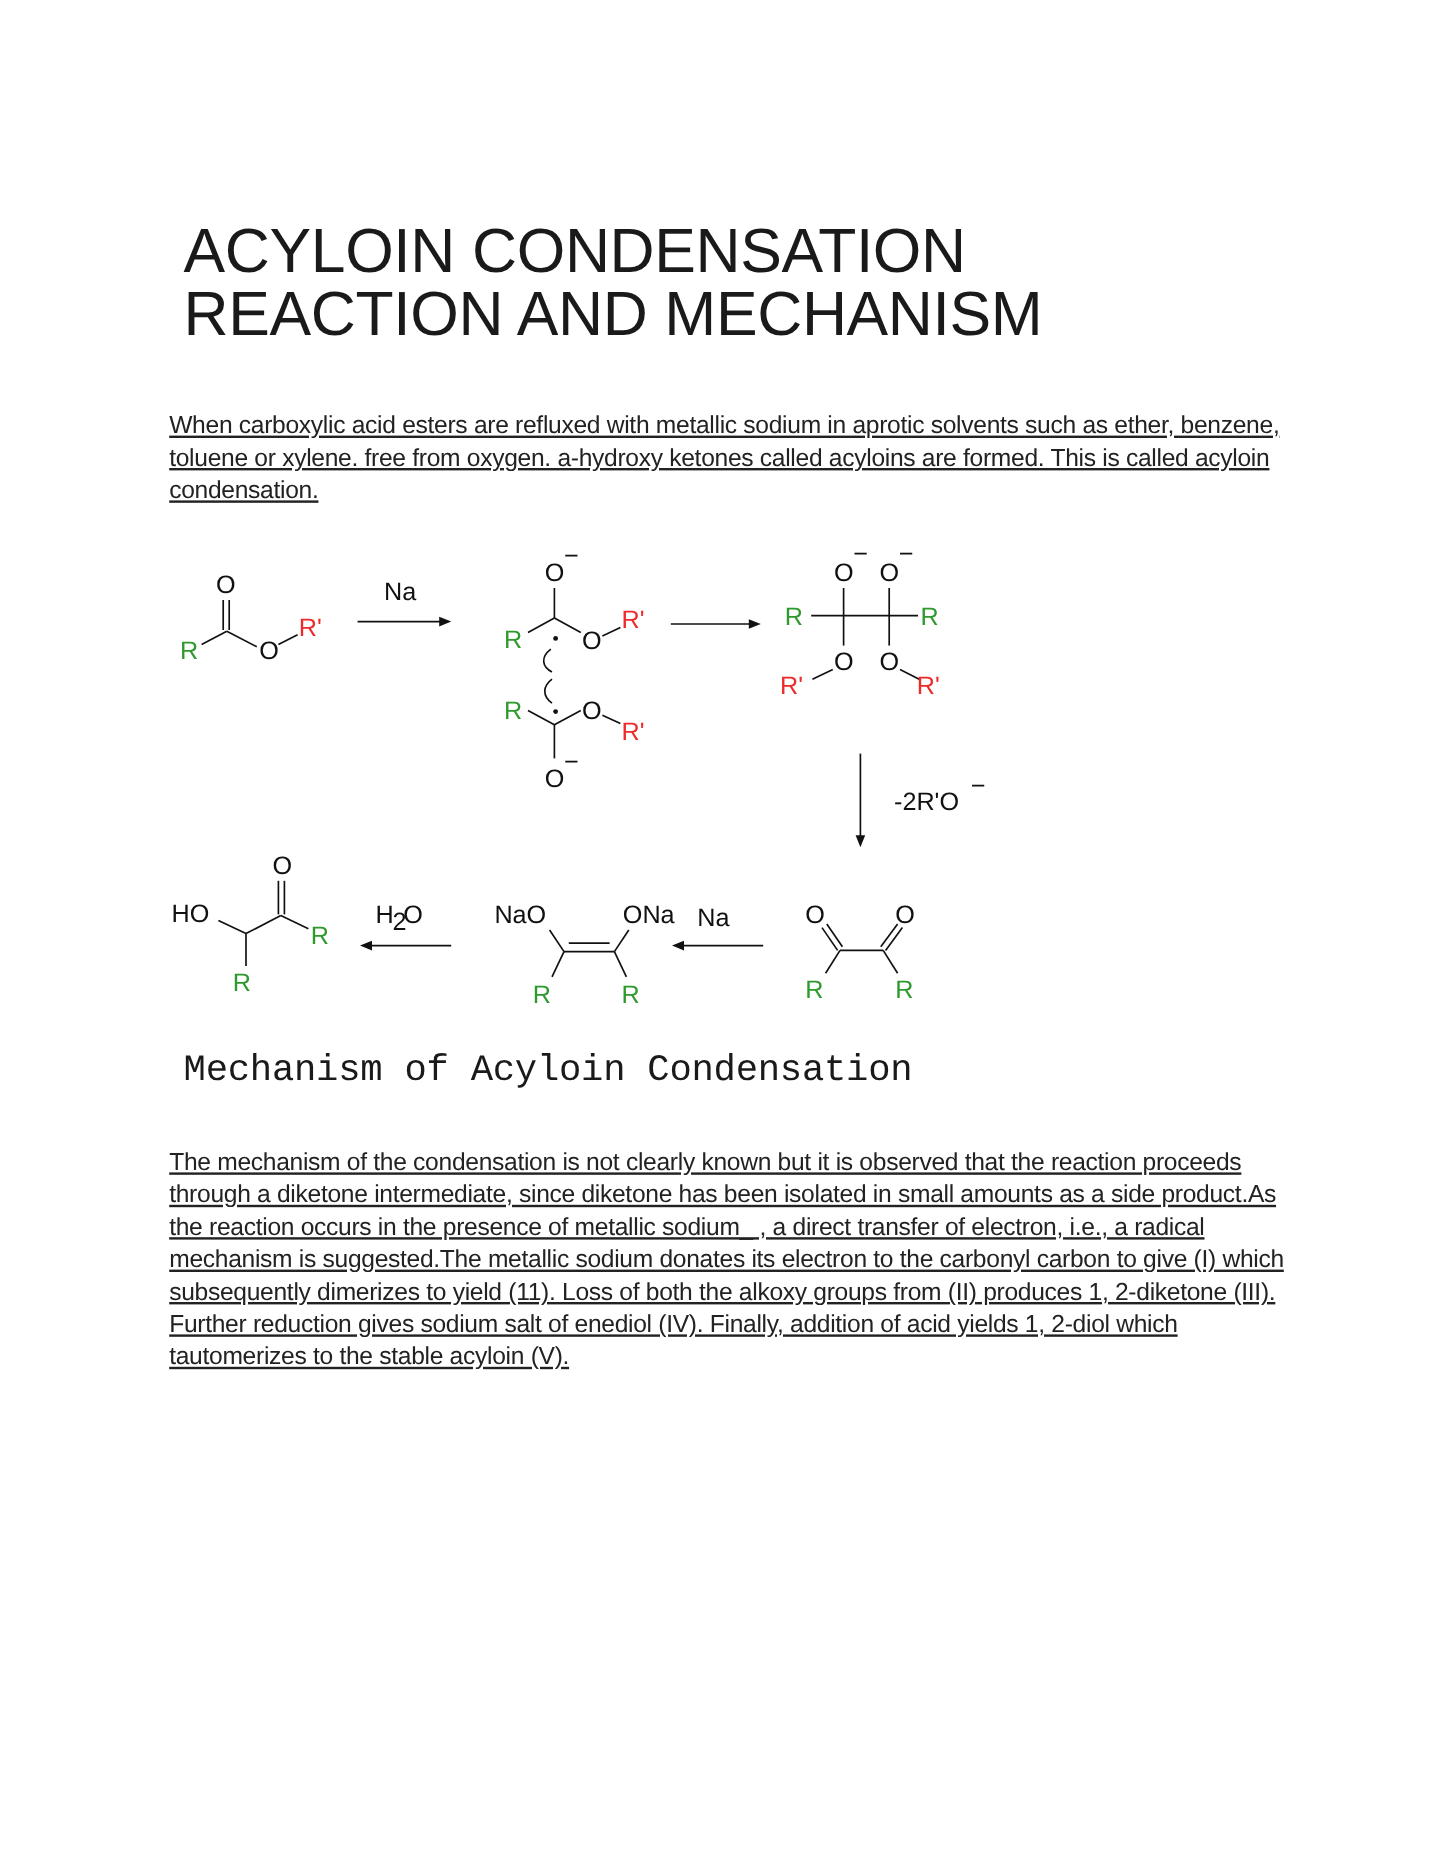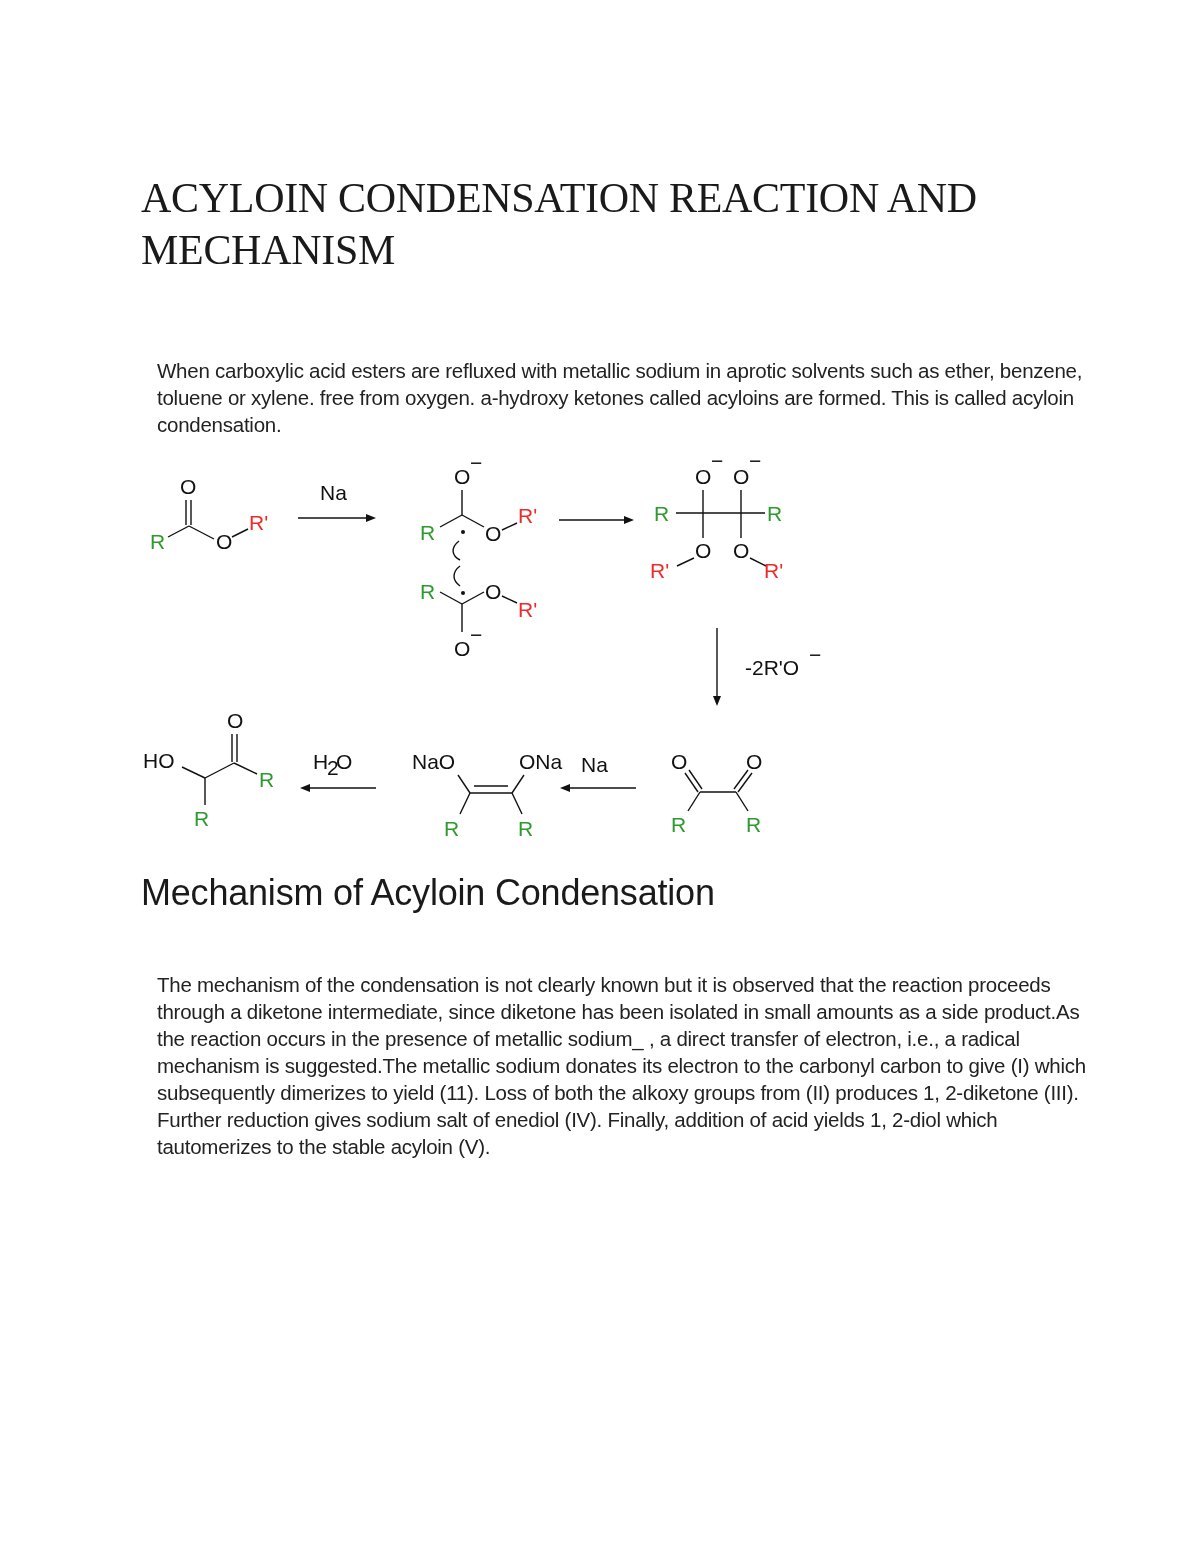--- a/index.html
+++ b/index.html
@@ -1,27 +1,27 @@
 <!DOCTYPE html>
 <html><head>
 <meta charset="utf-8">
 <style>
   html, body { margin: 0; padding: 0; background: #ffffff; }
   body { width: 1200px; height: 1553px; position: relative; overflow: hidden;
          font-family: "Liberation Sans", "DejaVu Sans", sans-serif; color: #1a1a1a; }
   .page { position: absolute; left: 0; top: 0; width: 1200px; height: 1553px; }
-  .title { position: absolute; left: 141px; top: 172px; width: 930px; margin: 0;
-           font-size: 42px; font-weight: normal; line-height: 52px; letter-spacing: -0.3px; color: #1a1a1a; font-family: Liberation Serif, serif; }
+  .title { position: absolute; left: 141px; top: 172px; width: 930px; margin: 12px;
+           font-size: 52px; font-weight: normal; line-height: 52px; letter-spacing: -0.3px; color: #1a1a1a; }
   .subtitle { position: absolute; left: 141px; top: 272px; margin: 0; font-size: 31px;
               font-weight: normal; line-height: 40px; color: #1a1a1a; letter-spacing: -0.2px; }
-  .para { position: absolute; left: 141px; width: 930px; margin: 16px; font-size: 20.5px;
-          line-height: 27px; color: #222; letter-spacing: -0.25px; }
+  .para { position: absolute; left: 141px; width: 930px; margin: 0; font-size: 20.5px;
+          line-height: 27px; color: #222; letter-spacing: -0.25px; text-decoration: underline; }
   .p1 { top: 341px; }
-  .h2 { position: absolute; left: 141px; top: 872px; margin: 0; font-size: 36px; font-weight: normal;
-        line-height: 42px; color: #1a1a1a; letter-spacing: -0.2px; }
+  .h2 { position: absolute; left: 153px; top: 872px; margin: 0; font-size: 31px; font-weight: normal;
+        line-height: 42px; color: #1a1a1a; letter-spacing: -0.2px; font-family: Liberation Mono, monospace; }
   .p2 { top: 955px; }
   .scheme { position: absolute; left: 0; top: 440px; width: 1200px; height: 420px; }
   .scheme svg text { font-family: "Liberation Sans", "DejaVu Sans", sans-serif; font-size: 21px; }
   .blk { fill: #111; }
   .grn { fill: #2e9a2e; }
   .red { fill: #ee2a2a; }
   .bond { stroke: #111; stroke-width: 1.4; fill: none; }
 </style>
 </head>
 <body>

